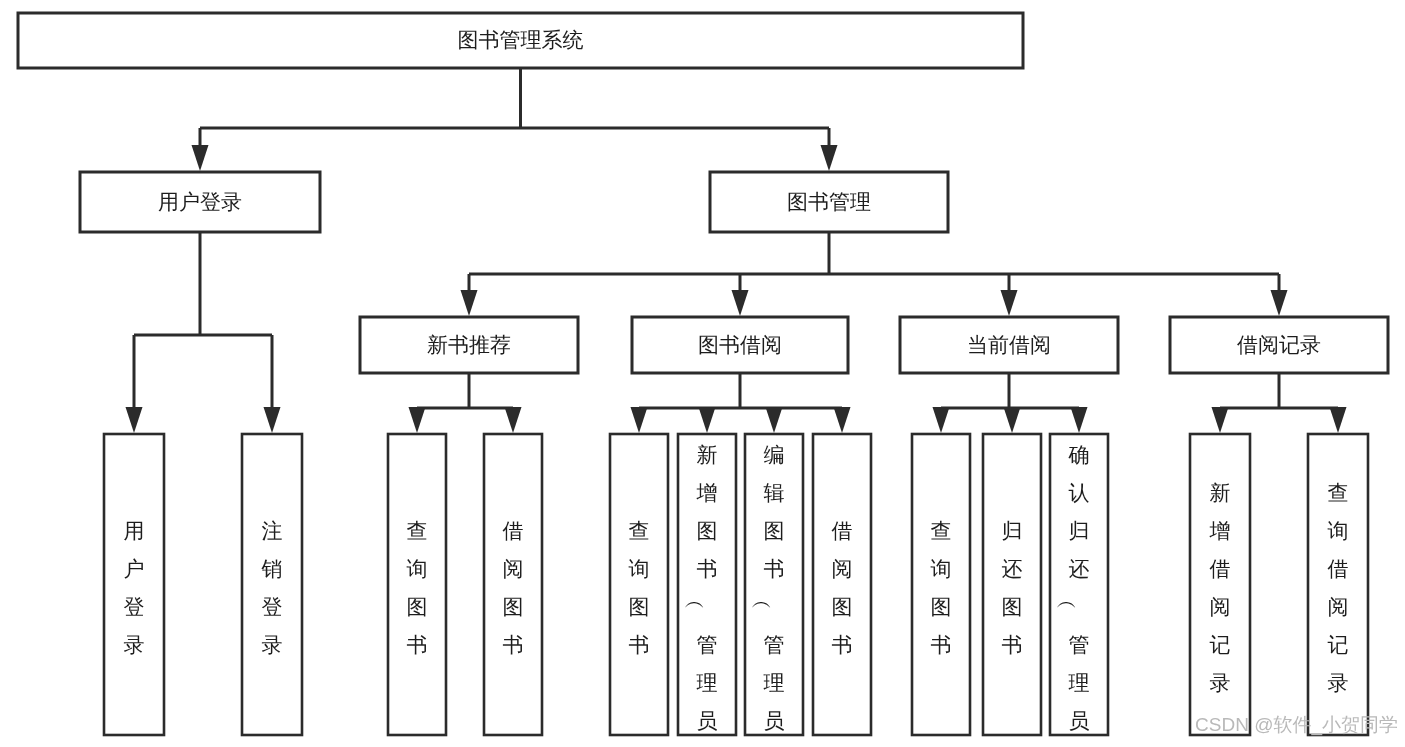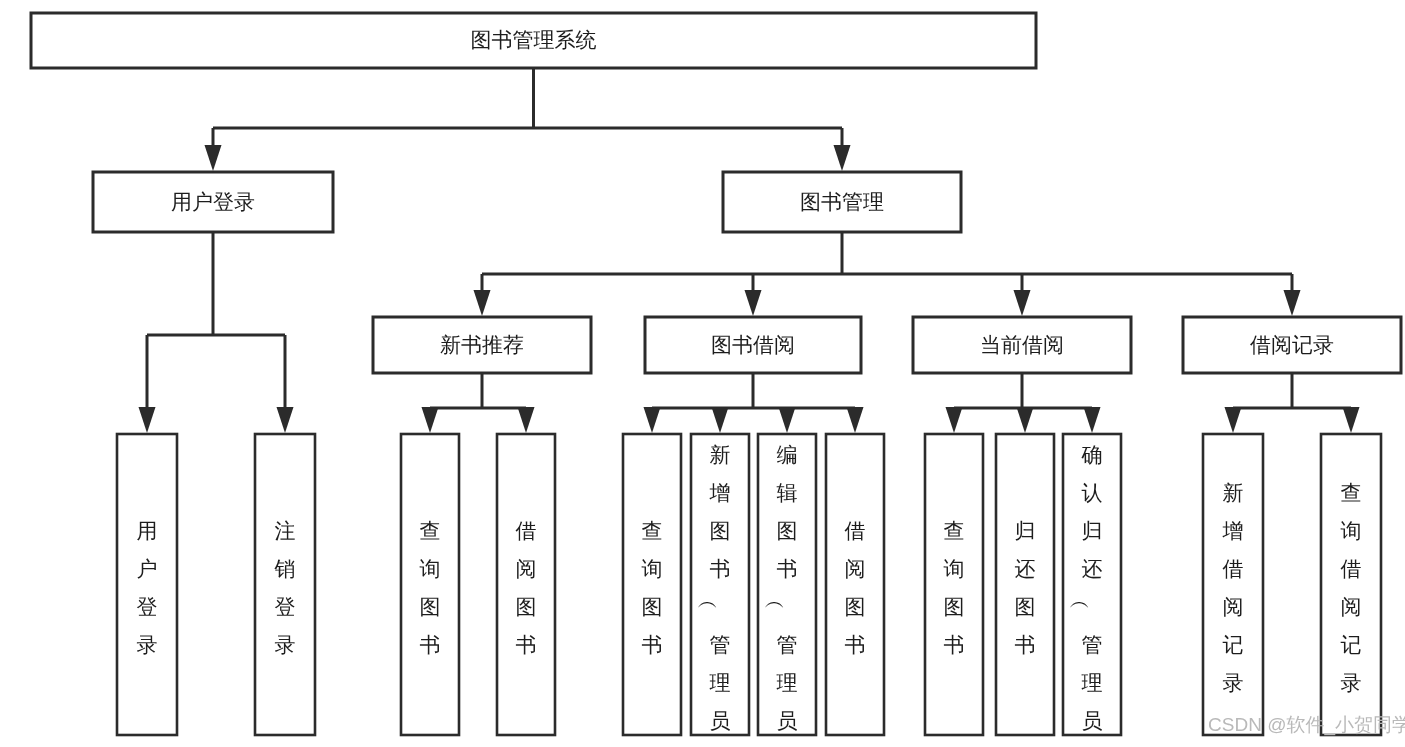--- a/index.html
+++ b/index.html
@@ -10,21 +10,21 @@
   }
   body {
     width: 1405px;
     height: 747px;
     font-family: "Liberation Sans", "DejaVu Sans", sans-serif;
     overflow: hidden;
     position: relative;
   }
   #diagram-root {
     position: absolute;
-    left: 13px;
+    left: 0;
     top: 0;
     width: 1185px;
     height: 747px;
   }
   svg#flow-svg {
     display: block;
     width: 1405px;
     height: 747px;
     background: #ffffff;
   }

